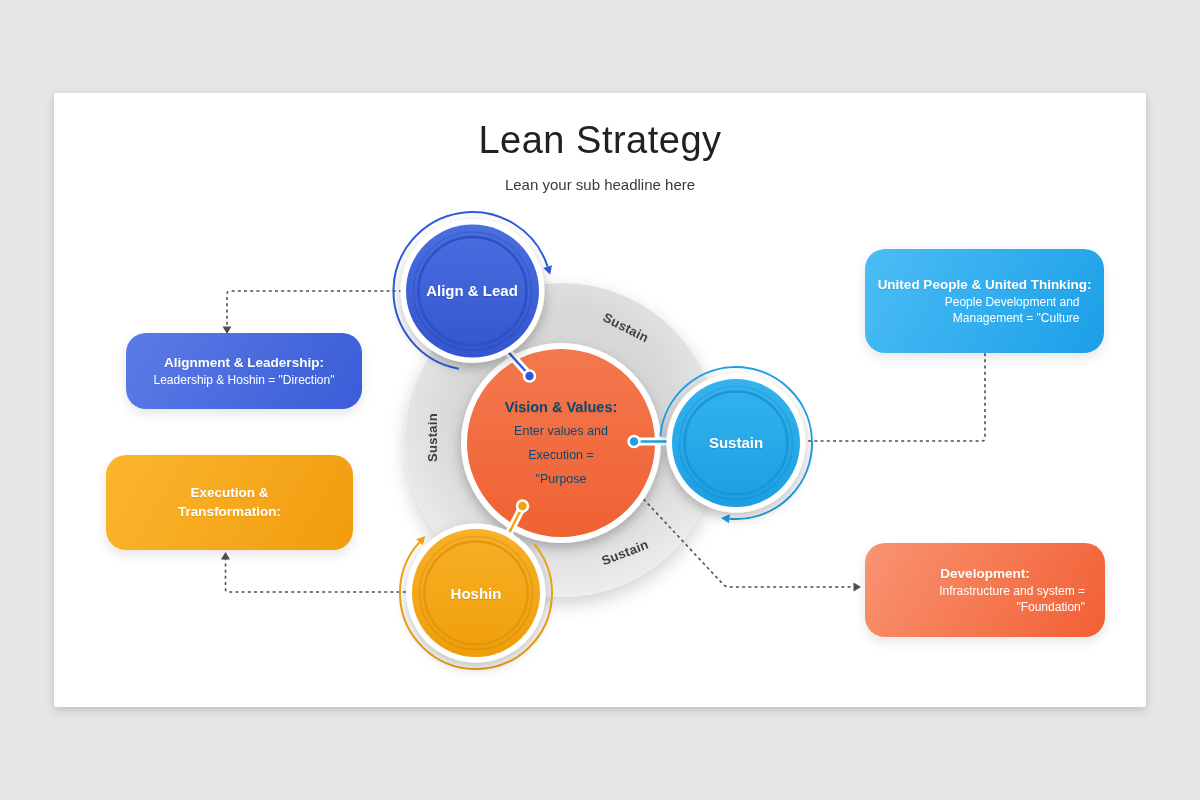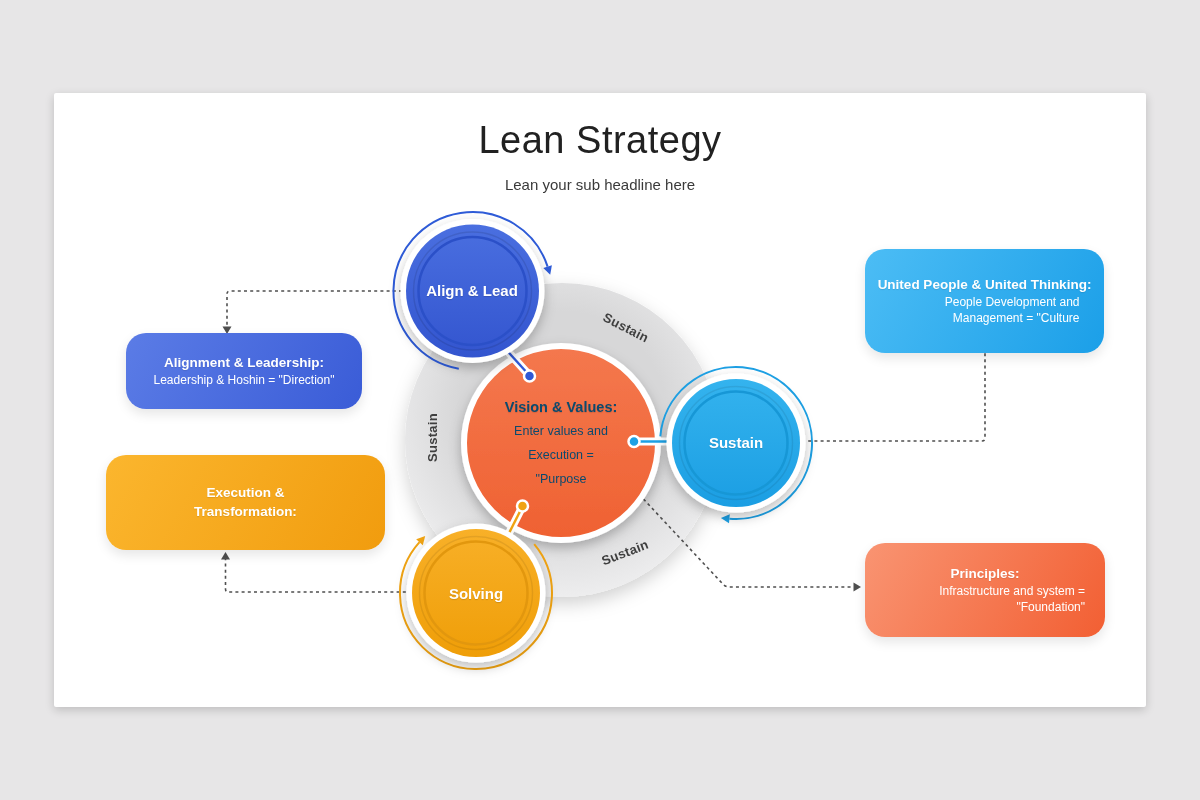--- a/index.html
+++ b/index.html
@@ -85,21 +85,21 @@
     font-size: 12px;
     line-height: 1.3;
     margin-top: 1px;
     text-align: right;
   }
   .c-blue  { background: linear-gradient(120deg, #5b7ce6 0%, #3a5cd7 100%); }
   .c-amber { background: linear-gradient(120deg, #fbb62e 0%, #f19c0e 100%); }
   .c-sky   { background: linear-gradient(120deg, #4cbdf5 0%, #1b9fe8 100%); }
   .c-coral { background: linear-gradient(120deg, #f99472 0%, #f25f33 100%); }
   #callout-alignment  { left: 106px; top: 333px; width: 236px; height: 76px; margin-left: 20px; }
-  #callout-execution  { left: 106px; top: 455px; width: 279px; height: 95px; }
+  #callout-execution  { left: 106px; top: 455px; width: 247px; height: 95px; }
   #callout-united     { left: 865px; top: 249px; width: 239px; height: 104px; }
   #callout-sustainment{ left: 865px; top: 543px; width: 240px; height: 94px; }
   #callout-execution .heading { max-width: 165px; }
   #callout-united .heading { max-width: 215px; }
   #callout-execution .body, #callout-sustainment .body { max-width: 200px; }
   #callout-united .body { max-width: 190px; }
 </style>
 </head>
 <body>
 
@@ -196,36 +196,36 @@
     <circle cx="476" cy="593" r="56.5" fill="none" stroke="rgba(0,0,0,0.08)" stroke-width="1.5"></circle>
   </g>
 </svg>
 
 <div class="abs sustain" style="left:588px; top:320px; transform:rotate(27deg);">Sustain</div>
 <div class="abs sustain" style="left:394px; top:430px; transform:rotate(-90deg);">Sustain</div>
 <div class="abs sustain" style="left:587px; top:545px; transform:rotate(-21deg);">Sustain</div>
 
 <div class="abs node-label" style="left:392px; top:282px;">Align &amp; Lead</div>
 <div class="abs node-label" style="left:656px; top:434px;">Sustain</div>
-<div class="abs node-label" style="left:396px; top:585px;">Solving</div>
+<div class="abs node-label" style="left:396px; top:585px;">Hoshin</div>
 
 <div class="abs center-text">
   <div class="heading">Vision &amp; Values:</div>
   <div class="cline">Enter values and</div>
   <div class="cline">Execution =</div>
   <div class="cline">"Purpose</div>
 </div>
 
 <div class="abs callout c-blue" id="callout-alignment">
   <div class="heading">Alignment &amp; Leadership:</div>
   <div class="body">Leadership &amp; Hoshin = "Direction"</div>
 </div>
 <div class="abs callout c-amber" id="callout-execution">
   <div class="heading">Execution &amp; Transformation:</div>
 </div>
 <div class="abs callout c-sky" id="callout-united">
   <div class="heading">United People &amp; United Thinking:</div>
   <div class="body">People Development and Management = "Culture</div>
 </div>
 <div class="abs callout c-coral" id="callout-sustainment">
-  <div class="heading">Principles:</div>
+  <div class="heading">Development:</div>
   <div class="body">Infrastructure and system = "Foundation"</div>
 </div>
 
 </body></html>

